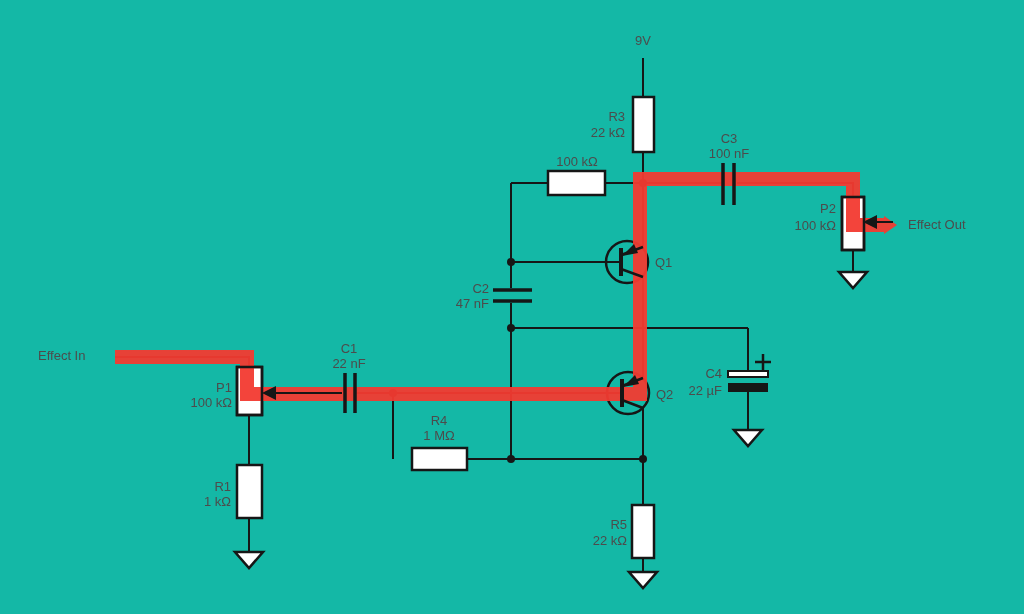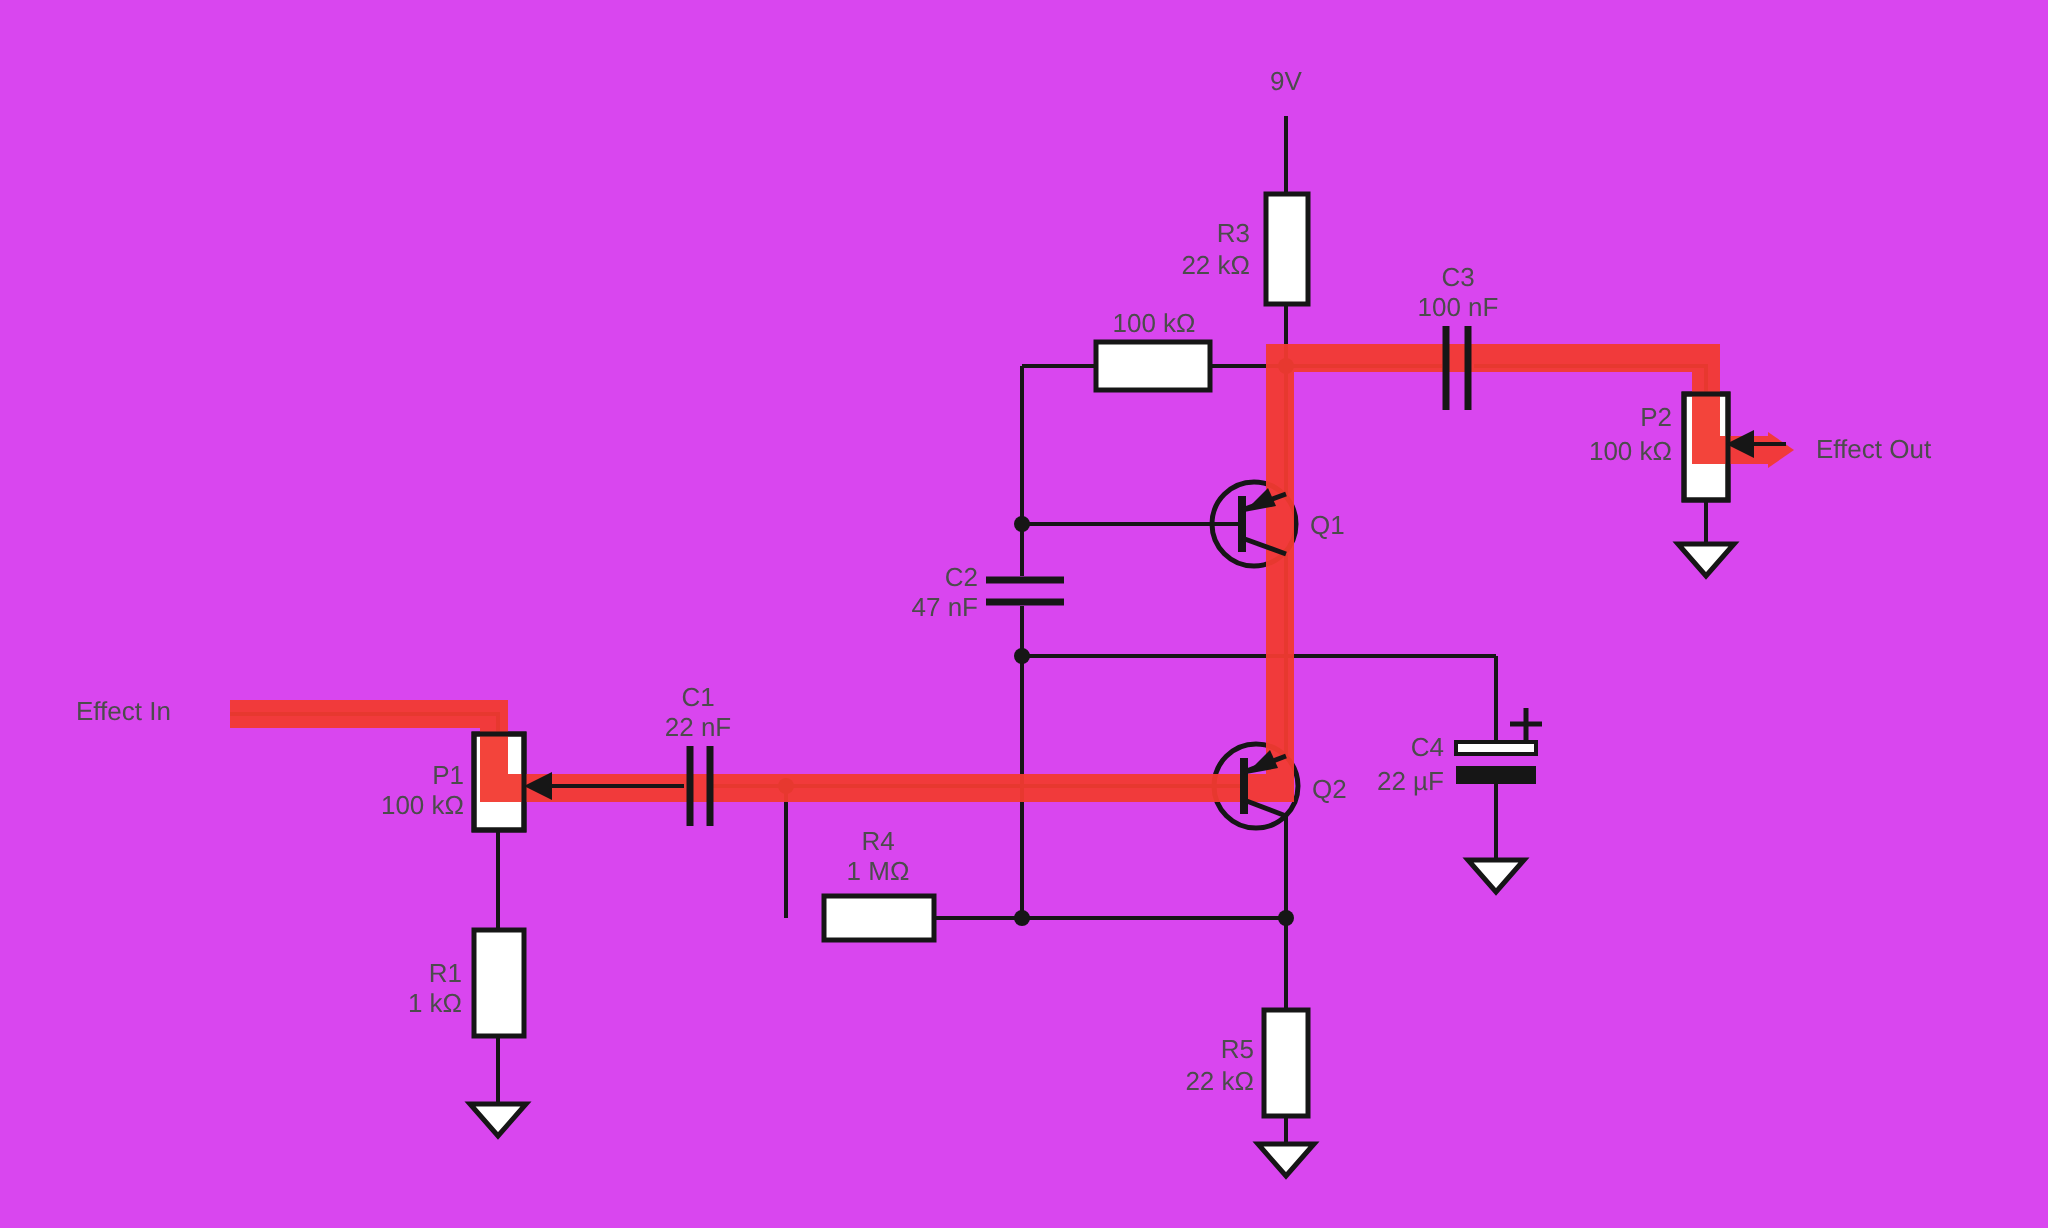--- a/index.html
+++ b/index.html
@@ -1,16 +1,16 @@
 <!DOCTYPE html>
 <html><head>
 <meta charset="utf-8">
 <style>
   html,body{margin:0;padding:0;background:#ffffff;}
-  .stage{position:relative;width:1024px;height:614px;background:#d946ef;overflow:hidden;
+  .stage{position:relative;width:1024px;height:614px;background:#14b8a6;overflow:hidden;
          font-family:"Liberation Sans", sans-serif;}
   svg{display:block;}
   text{font-family:"Liberation Sans", sans-serif;font-size:13px;fill:#4c4c4c;}
   .wire{stroke:#161616;stroke-width:2;fill:none;}
   .body{stroke:#161616;stroke-width:2.5;fill:#ffffff;}
   .plate{stroke:#161616;stroke-width:3.5;fill:none;}
   .sym{stroke:#161616;stroke-width:2.5;fill:none;}
   .bar{stroke:#161616;stroke-width:4;fill:none;}
   .dot{fill:#161616;stroke:none;}
 </style>

